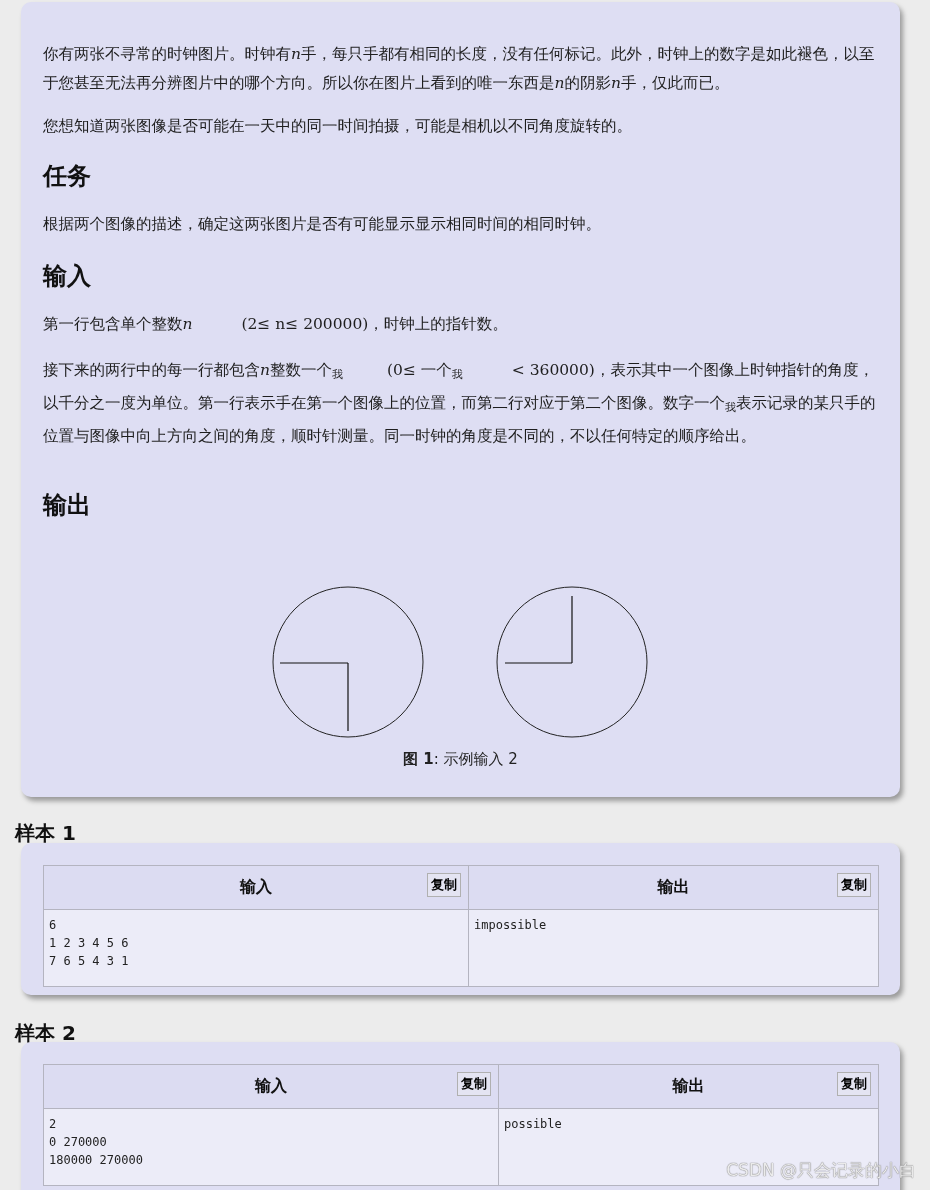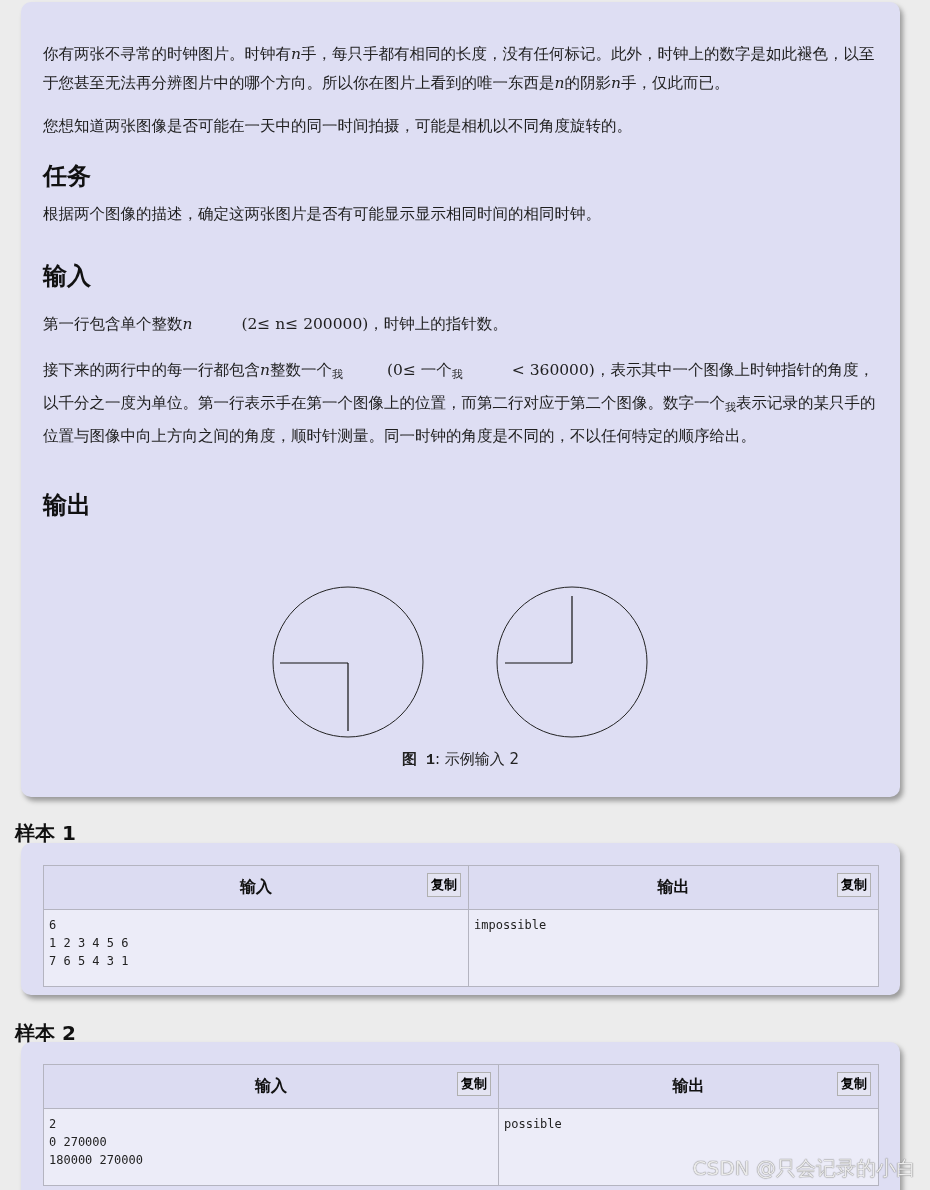--- a/index.html
+++ b/index.html
@@ -23,21 +23,21 @@
   }
   .h {
     position: absolute; left: 22px;
     font-size: 24px; font-weight: bold; color: #111;
   }
   .math { font-family: "DejaVu Serif", "Liberation Serif", serif; font-style: italic; }
   .mathr { font-family: "DejaVu Serif", "Liberation Serif", serif; margin-left: 44px; }
   .sub { font-size: 11px; vertical-align: -3px; font-family: "DejaVu Serif", serif; }
   #figure { position: absolute; left: 250px; top: 582px; width: 380px; height: 160px; }
   #caption { position: absolute; left: 0; width: 879px; top: 748px; text-align: center; font-size: 15px; }
-  #caption b { font-weight: bold; font-family: Liberation Mono, monospace; }
+  #caption b { font-weight: bold; }
 
   .sample-title {
     position: absolute; left: 15px; font-size: 20px; font-weight: bold; color: #111;
   }
   .sample-card { left: 21px; width: 879px; }
   table.io {
     position: absolute; left: 22px; top: 22px; width: 835px;
     border-collapse: collapse; table-layout: fixed;
   }
   table.io th, table.io td { border: 1px solid #b4b4c0; }
@@ -49,35 +49,35 @@
     background: #ececf8; vertical-align: top; height: 64px;
     padding: 6px 5px; font-family: "DejaVu Sans Mono", "Liberation Mono", monospace;
     font-size: 12px; line-height: 18px; white-space: pre; color: #222;
   }
   .copy-btn {
     position: absolute; right: 7px; top: 7px;
     border: 1px solid #b0b0b0; color: #000000; font-size: 13px; font-weight: bold;
     padding: 2px 3px; background: #e4e4f2; line-height: 18px;
   }
   #watermark {
-    position: absolute; right: 14px; bottom: 8px; font-size: 20px;
+    position: absolute; right: 14px; bottom: 8px; font-size: 17px;
     color: rgba(255,255,255,0.85); text-shadow: 0 0 1px #777, 0 0 1px #777;
   }
 </style>
 </head>
 <body>
 
 <div id="statement" class="card">
   <div class="p" style="top:110px;">您想知道两张图像是否可能在一天中的同一时间拍摄，可能是相机以不同角度旋转的。</div>
   <div class="p" style="top:38px;">
     <span>你有两张不寻常的时钟图片。时钟有</span><span class="math">n</span><span>手，每只手都有相同的长度，没有任何标记。此外，时钟上的数字是如此褪色，以至于您甚至无法再分辨图片中的哪个方向。所以你在图片上看到的唯一东西是</span><span class="math">n</span><span>的阴影</span><span class="math">n</span><span>手，仅此而已。</span>
   </div>
 
   <div class="h" style="top:158px;text-align:center;">任务</div>
-  <div class="p" style="top:198px;">根据两个图像的描述，确定这两张图片是否有可能显示显示相同时间的相同时钟。</div>
+  <div class="p" style="top:208px;">根据两个图像的描述，确定这两张图片是否有可能显示显示相同时间的相同时钟。</div>
 
   <div class="h" style="top:258px;">输入</div>
   <div class="p" style="top:308px;">
     <span>第一行包含单个整数</span><span class="math">n</span> <span class="mathr">(2≤  n≤  200000)</span><span>，时钟上的指针数。</span>
   </div>
   <div class="p" style="top:354px;">
     <span>接下来的两行中的每一行都包含</span><span class="math">n</span><span>整数</span><span>一个</span><span class="sub">我</span><span class="mathr">(0≤  </span><span>一个</span><span class="sub">我</span><span class="mathr"> &lt; 360000)</span><span>，表示其中一个图像上时钟指针的角度，以千分之一度为单位。第一行表示手在第一个图像上的位置，而第二行对应于第二个图像。数字</span><span>一个</span><span class="sub">我</span><span>表示记录的某只手的位置与图像中向上方向之间的角度，顺时针测量。同一时钟的角度是不同的，不以任何特定的顺序给出。</span>
   </div>
 
   <div class="h" style="top:487px;">输出</div>

